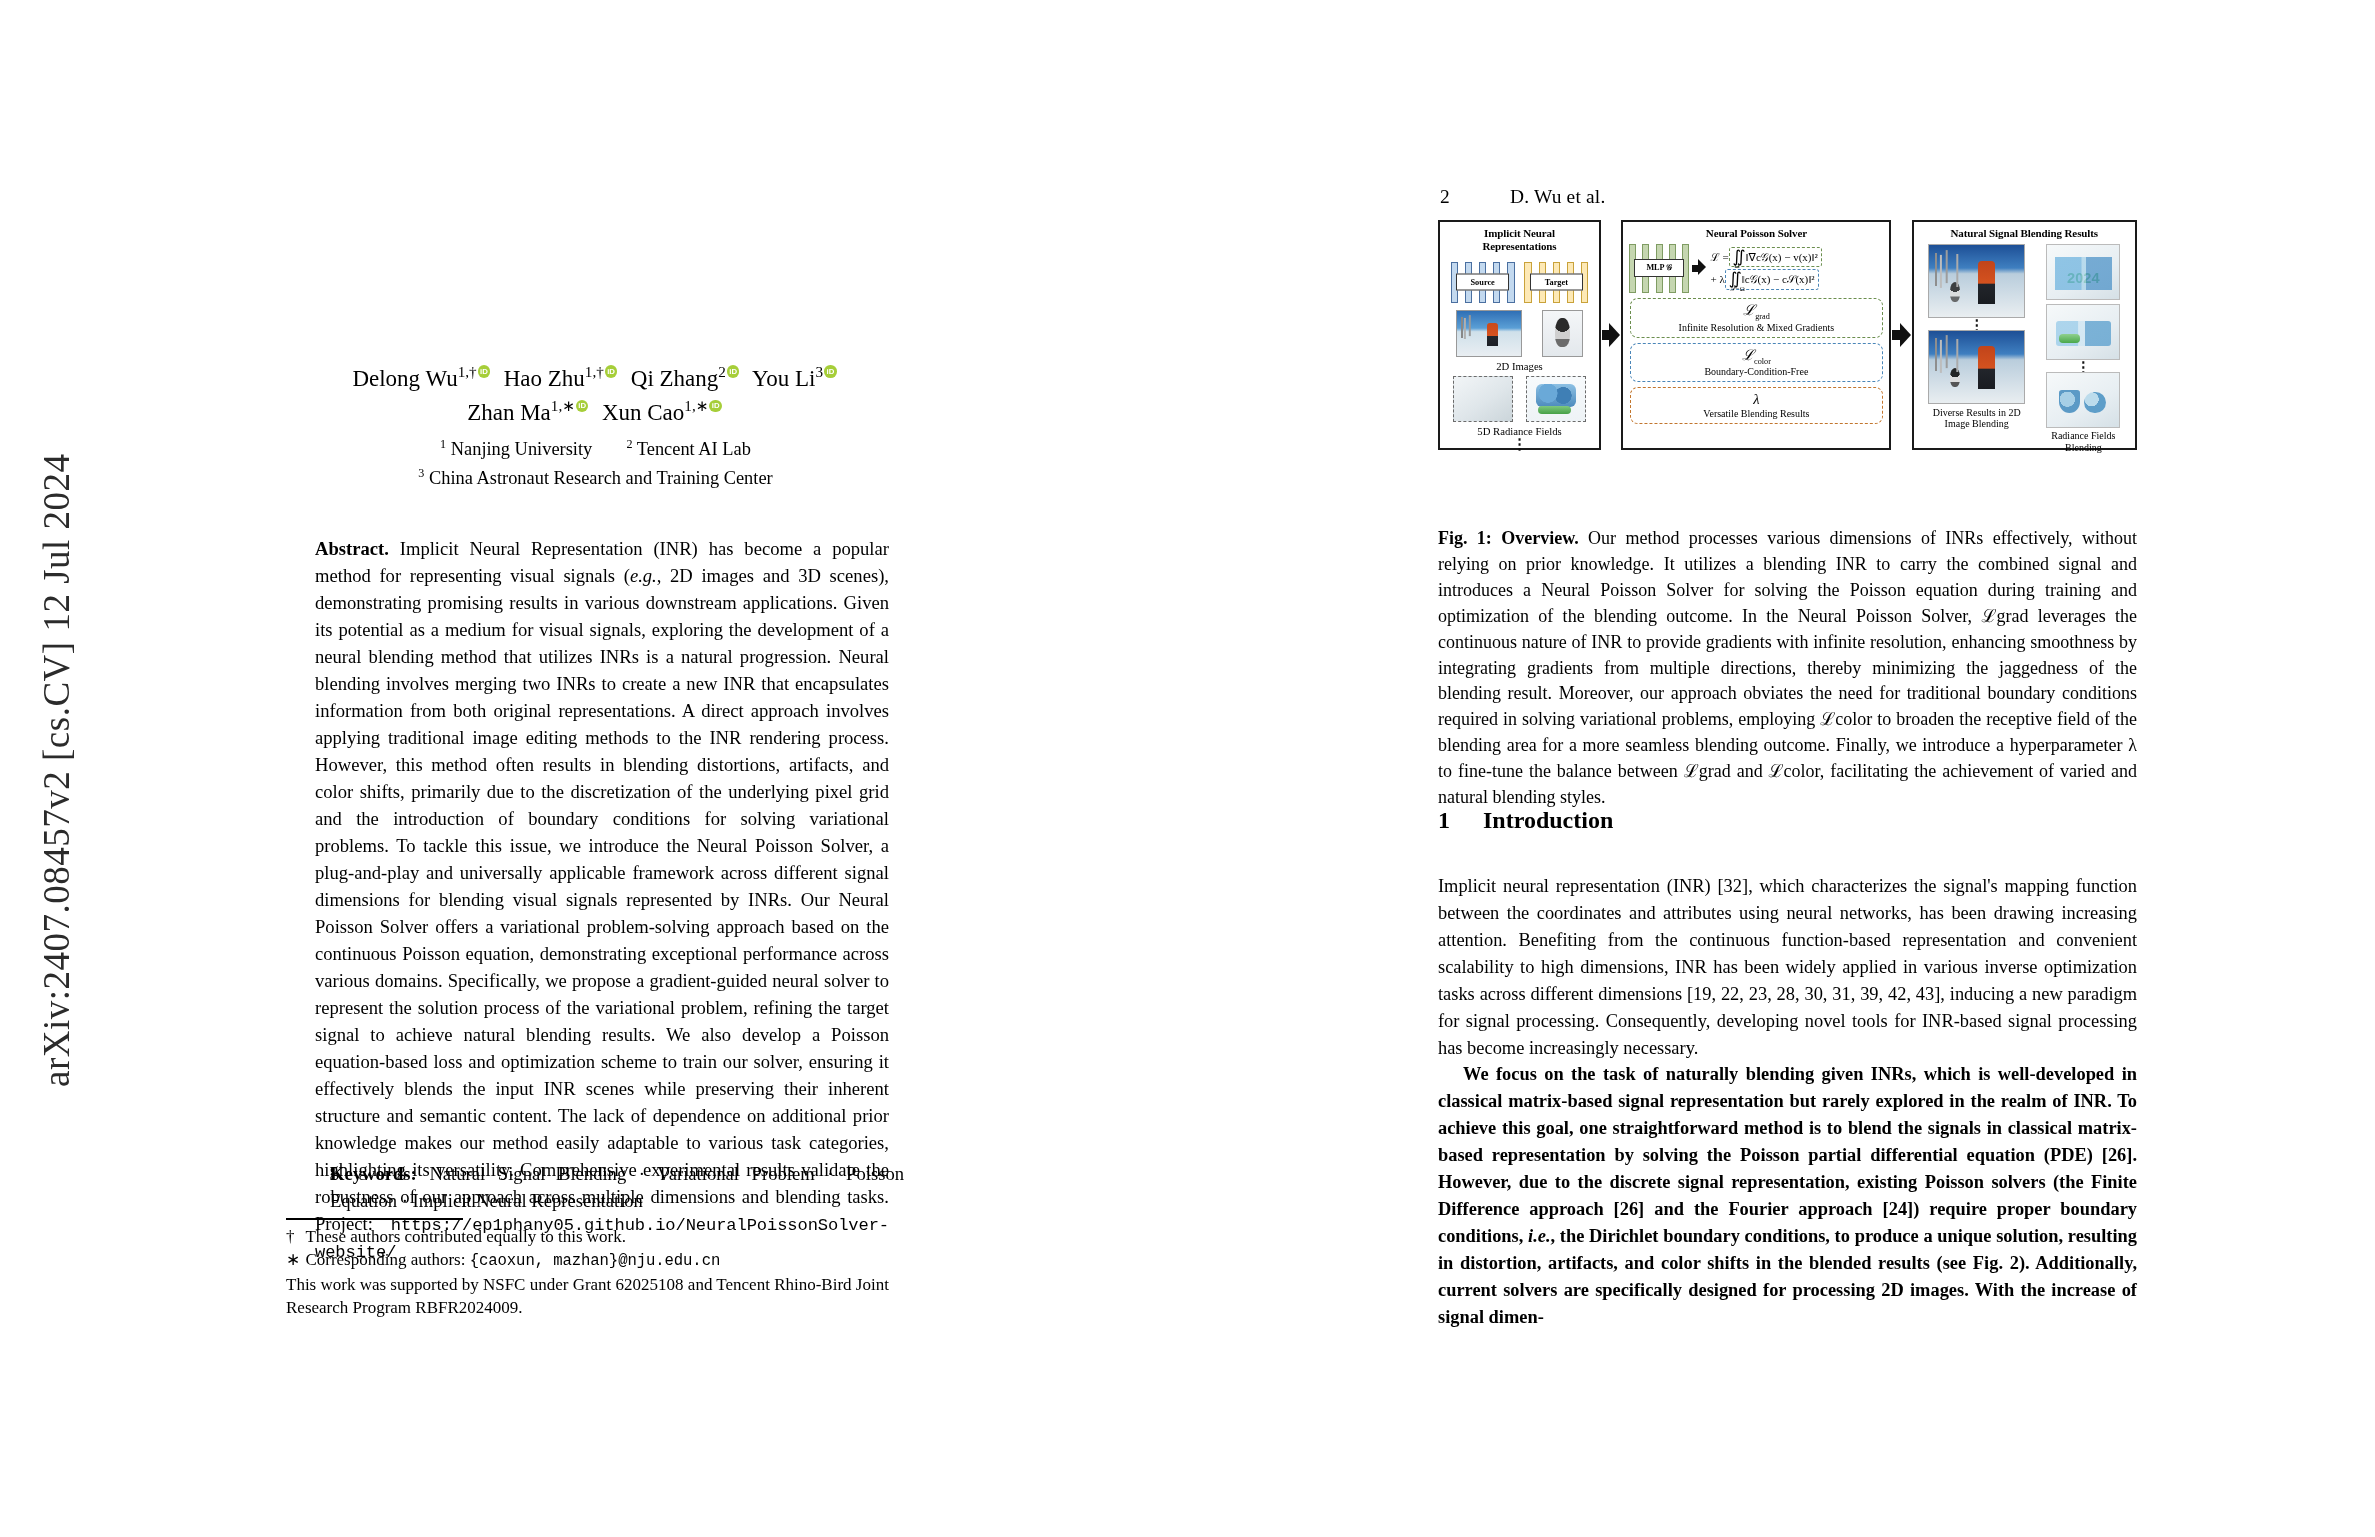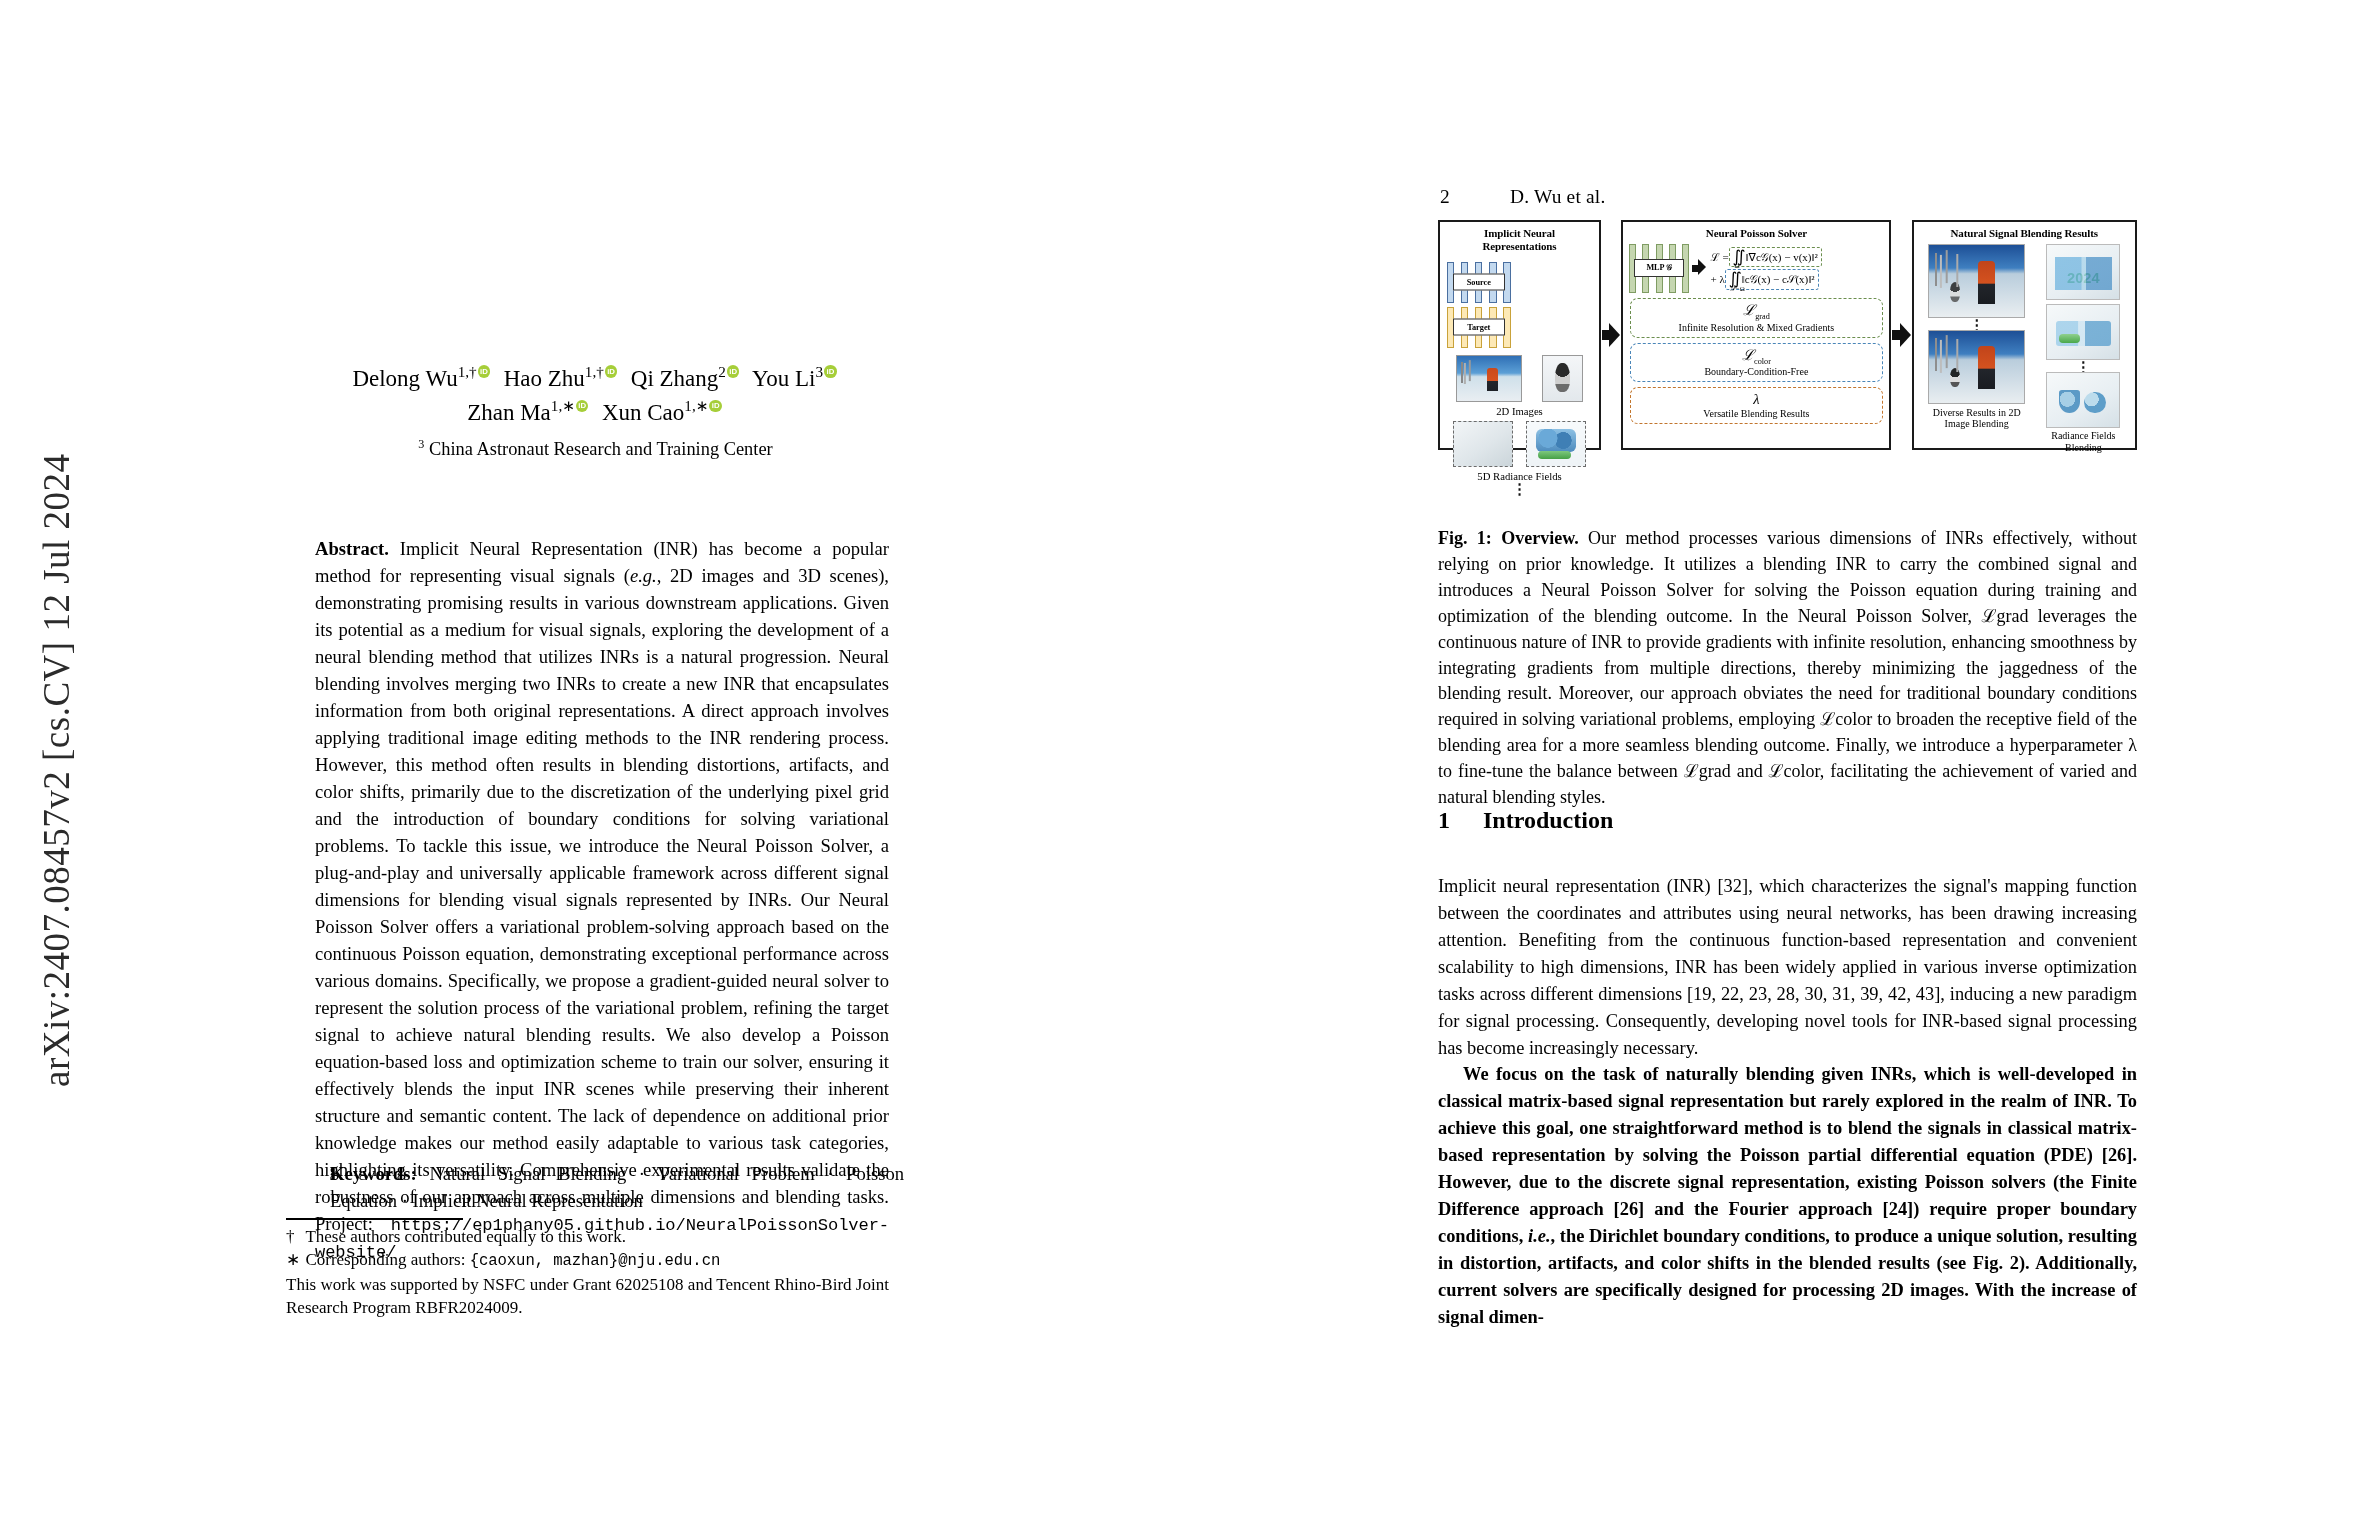--- a/index.html
+++ b/index.html
@@ -219,21 +219,20 @@
     padding-top: 4.9px;
     letter-spacing: -0.1px;
   }
 
   
   .mlp-pair {
     display: flex;
     justify-content: space-around;
     margin-top: 5.8px;
     padding: 0 5.8px;
-    flex-direction: column;
   }
   .mlp-box {
     position: relative;
     width: 66px; height: 45px;
     display: flex;
     align-items: center;
     justify-content: space-between;
     padding: 0 1px;
     box-sizing: border-box;
   }
@@ -589,20 +588,27 @@
       <span class="author"><span>Qi Zhang</span><sup class="mk">2</sup><span class="orcid"></span></span>&nbsp;
       <span class="author"><span>You Li</span><sup class="mk">3</sup><span class="orcid"></span></span>
     </div>
     <div class="author-line">
       <span class="author"><span>Zhan Ma</span><sup class="mk">1,∗</sup><span class="orcid"></span></span>&nbsp;
       <span class="author"><span>Xun Cao</span><sup class="mk">1,∗</sup><span class="orcid"></span></span>
     </div>
   </div>
 
   <div id="affiliations">
+    <div class="aff-line">
+      <sup class="mk">1</sup>
+      <span>Nanjing University</span>
+      <span class="aff-gap"></span>
+      <sup class="mk">2</sup>
+      <span>Tencent AI Lab</span>
+    </div>
     <div class="aff-line">
       <sup class="mk">3</sup>
       <span>China Astronaut Research and Training Center</span>
     </div>
   </div>
 
   <div id="abstract-block"><b>Abstract.</b> <span>Implicit Neural Representation (INR) has become a popular method for representing visual signals (</span><span class="ital">e.g.</span><span>, 2D images and 3D scenes), demonstrating promising results in various downstream applications. Given its potential as a medium for visual signals, exploring the development of a neural blending method that utilizes INRs is a natural progression. Neural blending involves merging two INRs to create a new INR that encapsulates information from both original representations. A direct approach involves applying traditional image editing methods to the INR rendering process. However, this method often results in blending distortions, artifacts, and color shifts, primarily due to the discretization of the underlying pixel grid and the introduction of boundary conditions for solving variational problems. To tackle this issue, we introduce the Neural Poisson Solver, a plug-and-play and universally applicable framework across different signal dimensions for blending visual signals represented by INRs. Our Neural Poisson Solver offers a variational problem-solving approach based on the continuous Poisson equation, demonstrating exceptional performance across various domains. Specifically, we propose a gradient-guided neural solver to represent the solution process of the variational problem, refining the target signal to achieve natural blending results. We also develop a Poisson equation-based loss and optimization scheme to train our solver, ensuring it effectively blends the input INR scenes while preserving their inherent structure and semantic content. The lack of dependence on additional prior knowledge makes our method easily adaptable to various task categories, highlighting its versatility. Comprehensive experimental results validate the robustness of our approach across multiple dimensions and blending tasks. Project: </span><span class="mono">https://ep1phany05.github.io/NeuralPoissonSolver-website/</span></div>
 
   <div id="keywords-block"><b>Keywords:</b> <span>Natural Signal Blending · Variational Problem · Poisson Equation · Implicit Neural Representation</span></div>
 

